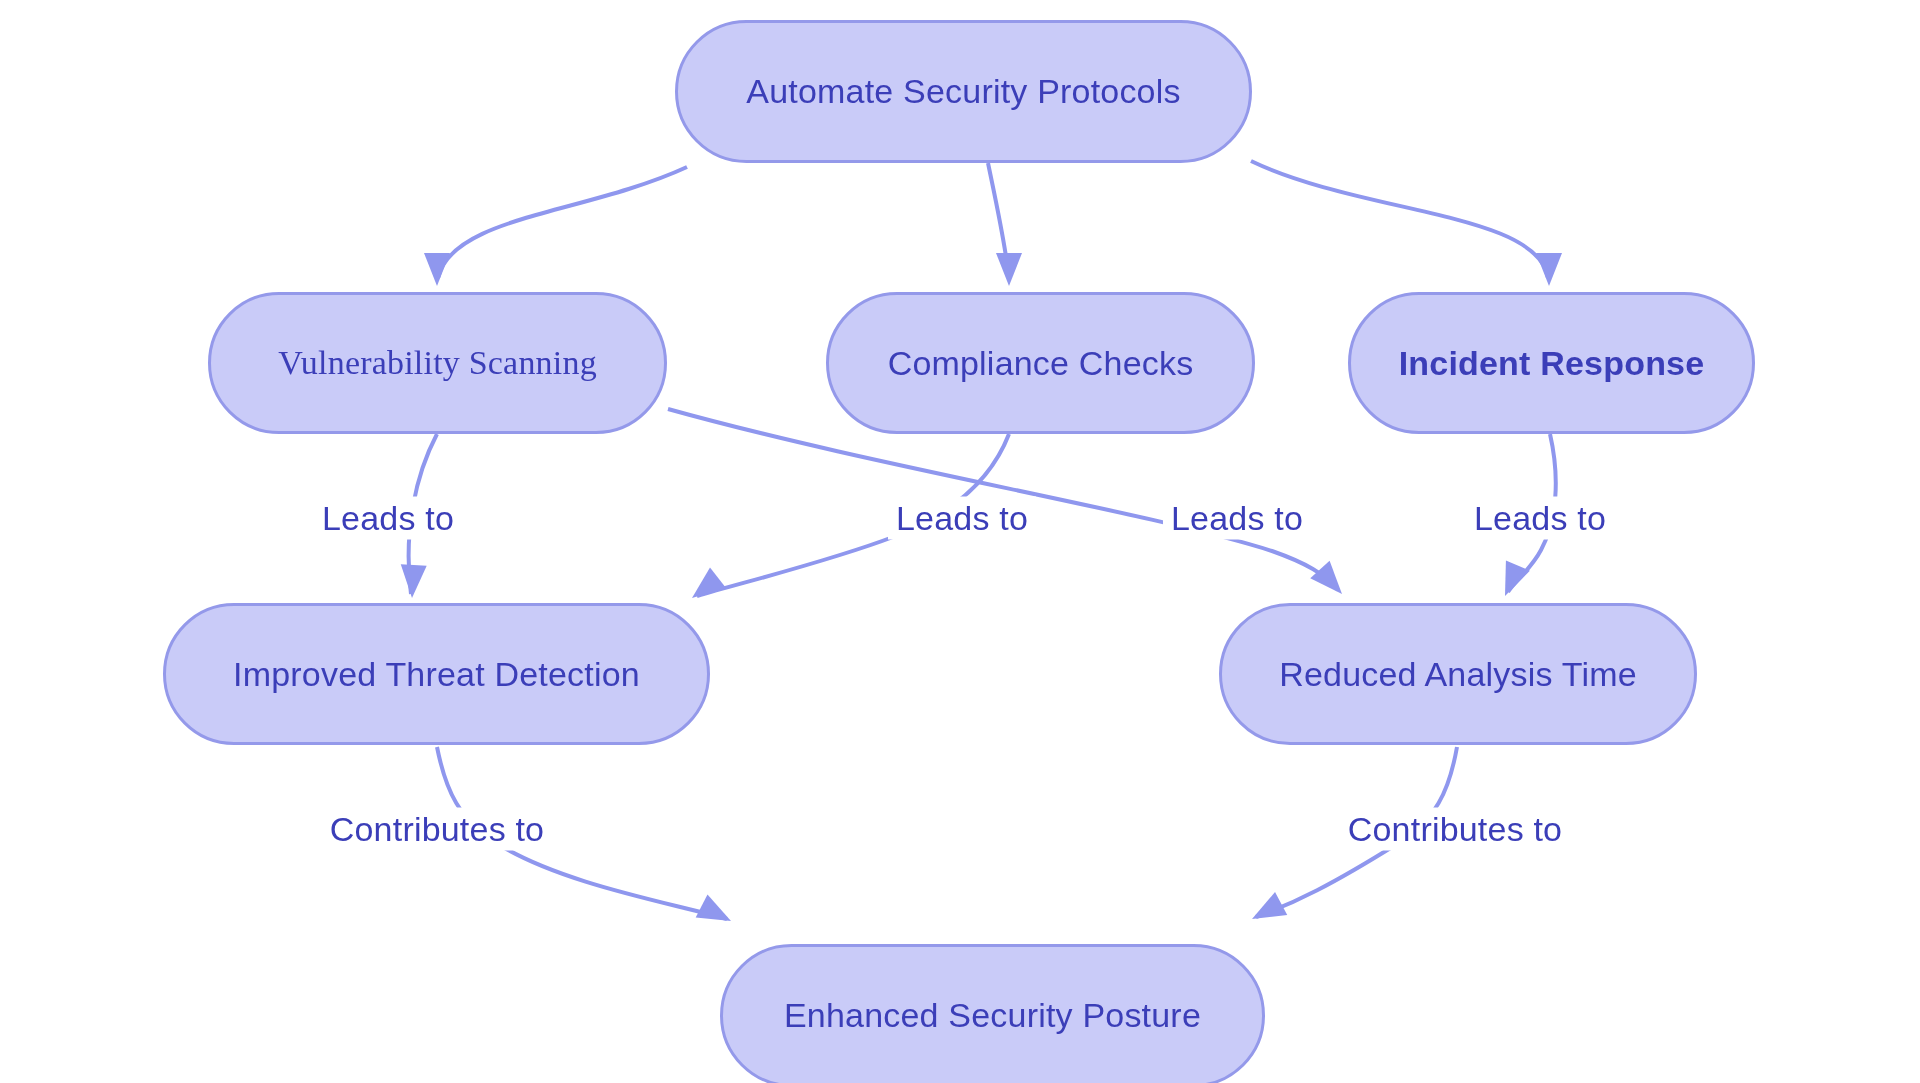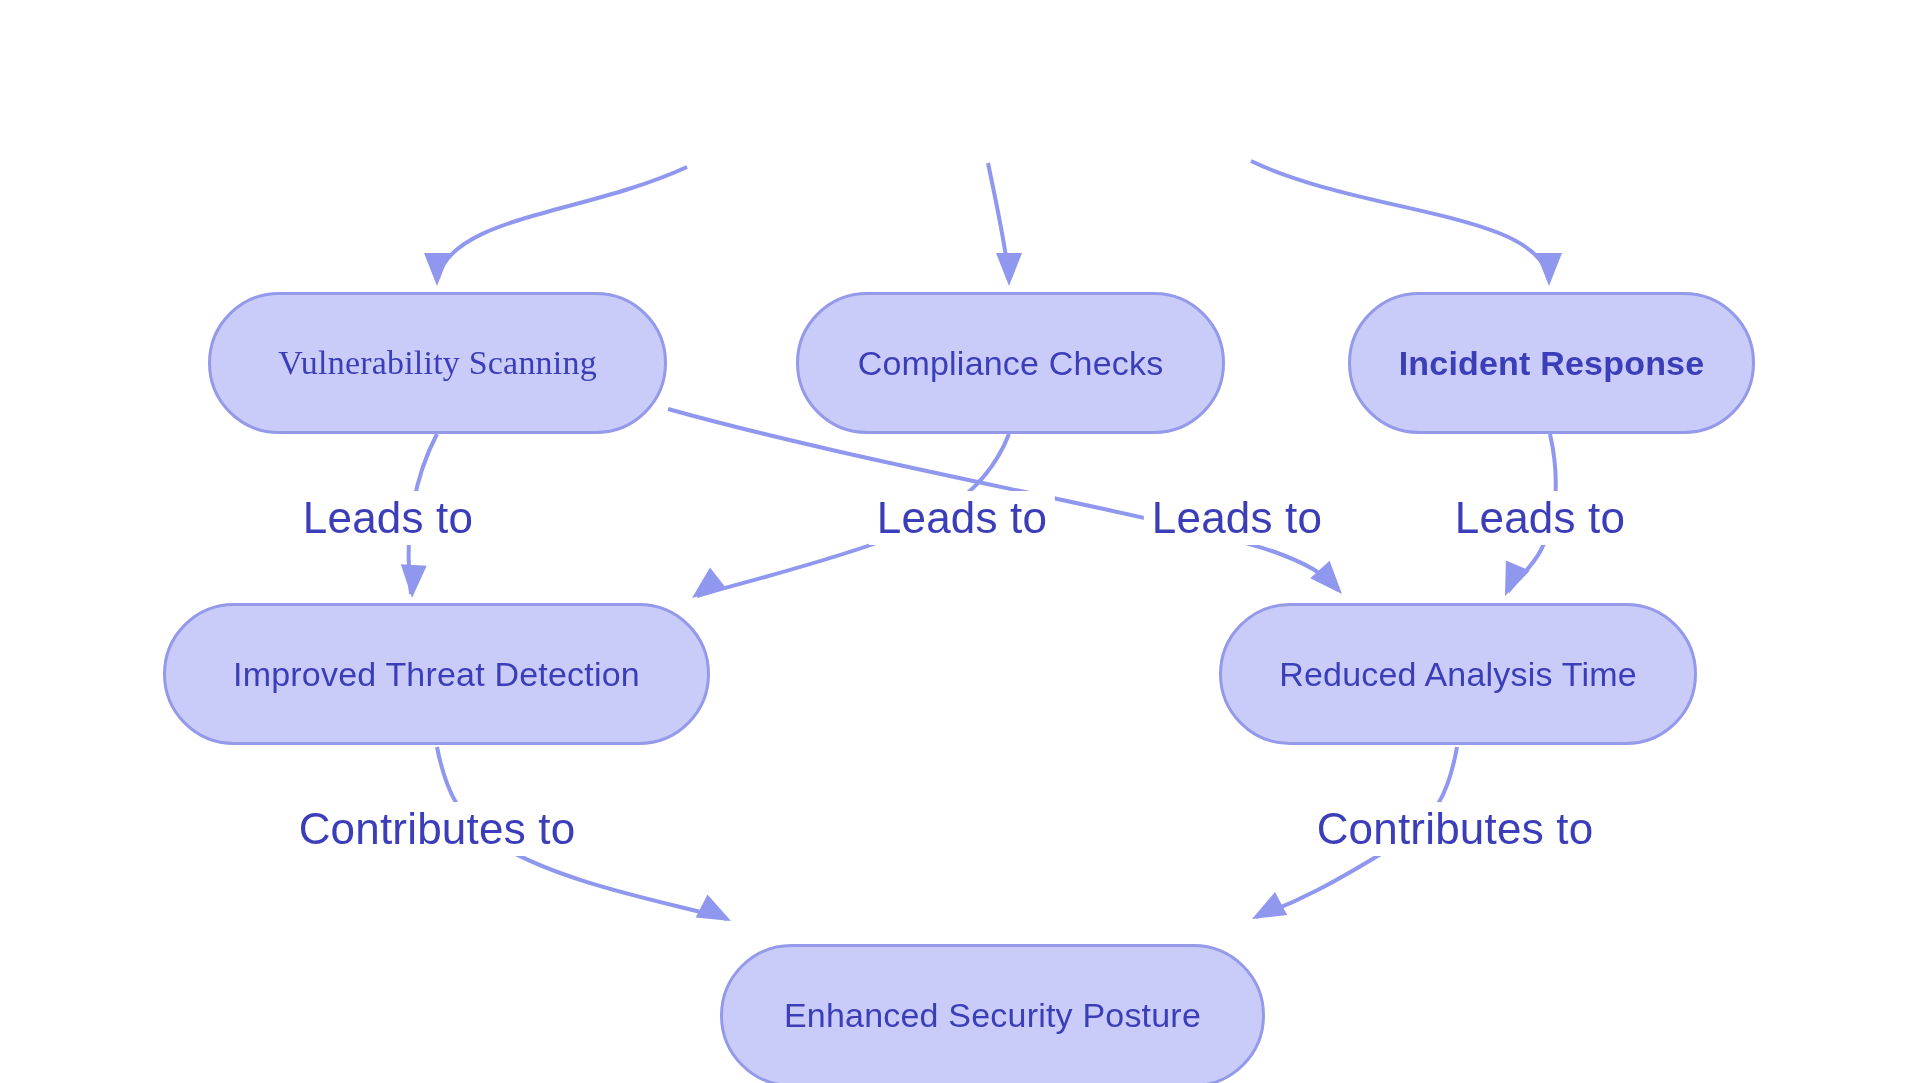--- a/index.html
+++ b/index.html
@@ -44,21 +44,21 @@
     color: var(--text, #3b3eb8);
     font-size: 34px;
     letter-spacing: 0.2px;
     white-space: nowrap;
   }
   .edge-label {
     position: absolute;
     transform: translate(-50%, -50%);
     background: var(--bg, #ffffff);
     color: var(--text, #3b3eb8);
-    font-size: 44px;
+    font-size: 34px;
     letter-spacing: 0.2px;
     padding: 2px 8px;
     white-space: nowrap;
   }
 </style>
 </head>
 <body>
 
 <div class="canvas">
 
@@ -78,24 +78,27 @@
     <path class="arrowhead" transform="translate(1009,286) rotate(90)" d="M 0 0 L -33 -13 L -33 13 Z"></path>
     <path class="arrowhead" transform="translate(1549,286) rotate(90)" d="M 0 0 L -33 -13 L -33 13 Z"></path>
     <path class="arrowhead" transform="translate(412,598) rotate(93)" d="M 0 0 L -33 -13 L -33 13 Z"></path>
     <path class="arrowhead" transform="translate(692,598) rotate(142)" d="M 0 0 L -33 -13 L -33 13 Z"></path>
     <path class="arrowhead" transform="translate(1342,594) rotate(48)" d="M 0 0 L -33 -13 L -33 13 Z"></path>
     <path class="arrowhead" transform="translate(1505,596) rotate(113)" d="M 0 0 L -33 -13 L -33 13 Z"></path>
     <path class="arrowhead" transform="translate(731,921) rotate(27)" d="M 0 0 L -33 -13 L -33 13 Z"></path>
     <path class="arrowhead" transform="translate(1252,919) rotate(152)" d="M 0 0 L -33 -13 L -33 13 Z"></path>
   </svg>
 
+  <div class="node" style="left:675px; top:20px; width:577px; height:143px;">
+    <span>Automate Security Protocols</span>
+  </div>
   <div class="node" style="left:208px; top:292px; width:459px; height:142px;font-family:Liberation Serif, serif;">
     <span>Vulnerability Scanning</span>
   </div>
-  <div class="node" style="left:796px; top:292px; width:429px; height:142px;">
+  <div class="node" style="left:826px; top:292px; width:429px; height:142px;">
     <span>Compliance Checks</span>
   </div>
   <div class="node" style="left:1348px; top:292px; width:407px; height:142px;font-weight:bold;">
     <span>Incident Response</span>
   </div>
   <div class="node" style="left:1219px; top:603px; width:478px; height:142px;">
     <span>Reduced Analysis Time</span>
   </div>
   <div class="node" style="left:163px; top:603px; width:547px; height:142px;">
     <span>Improved Threat Detection</span>

